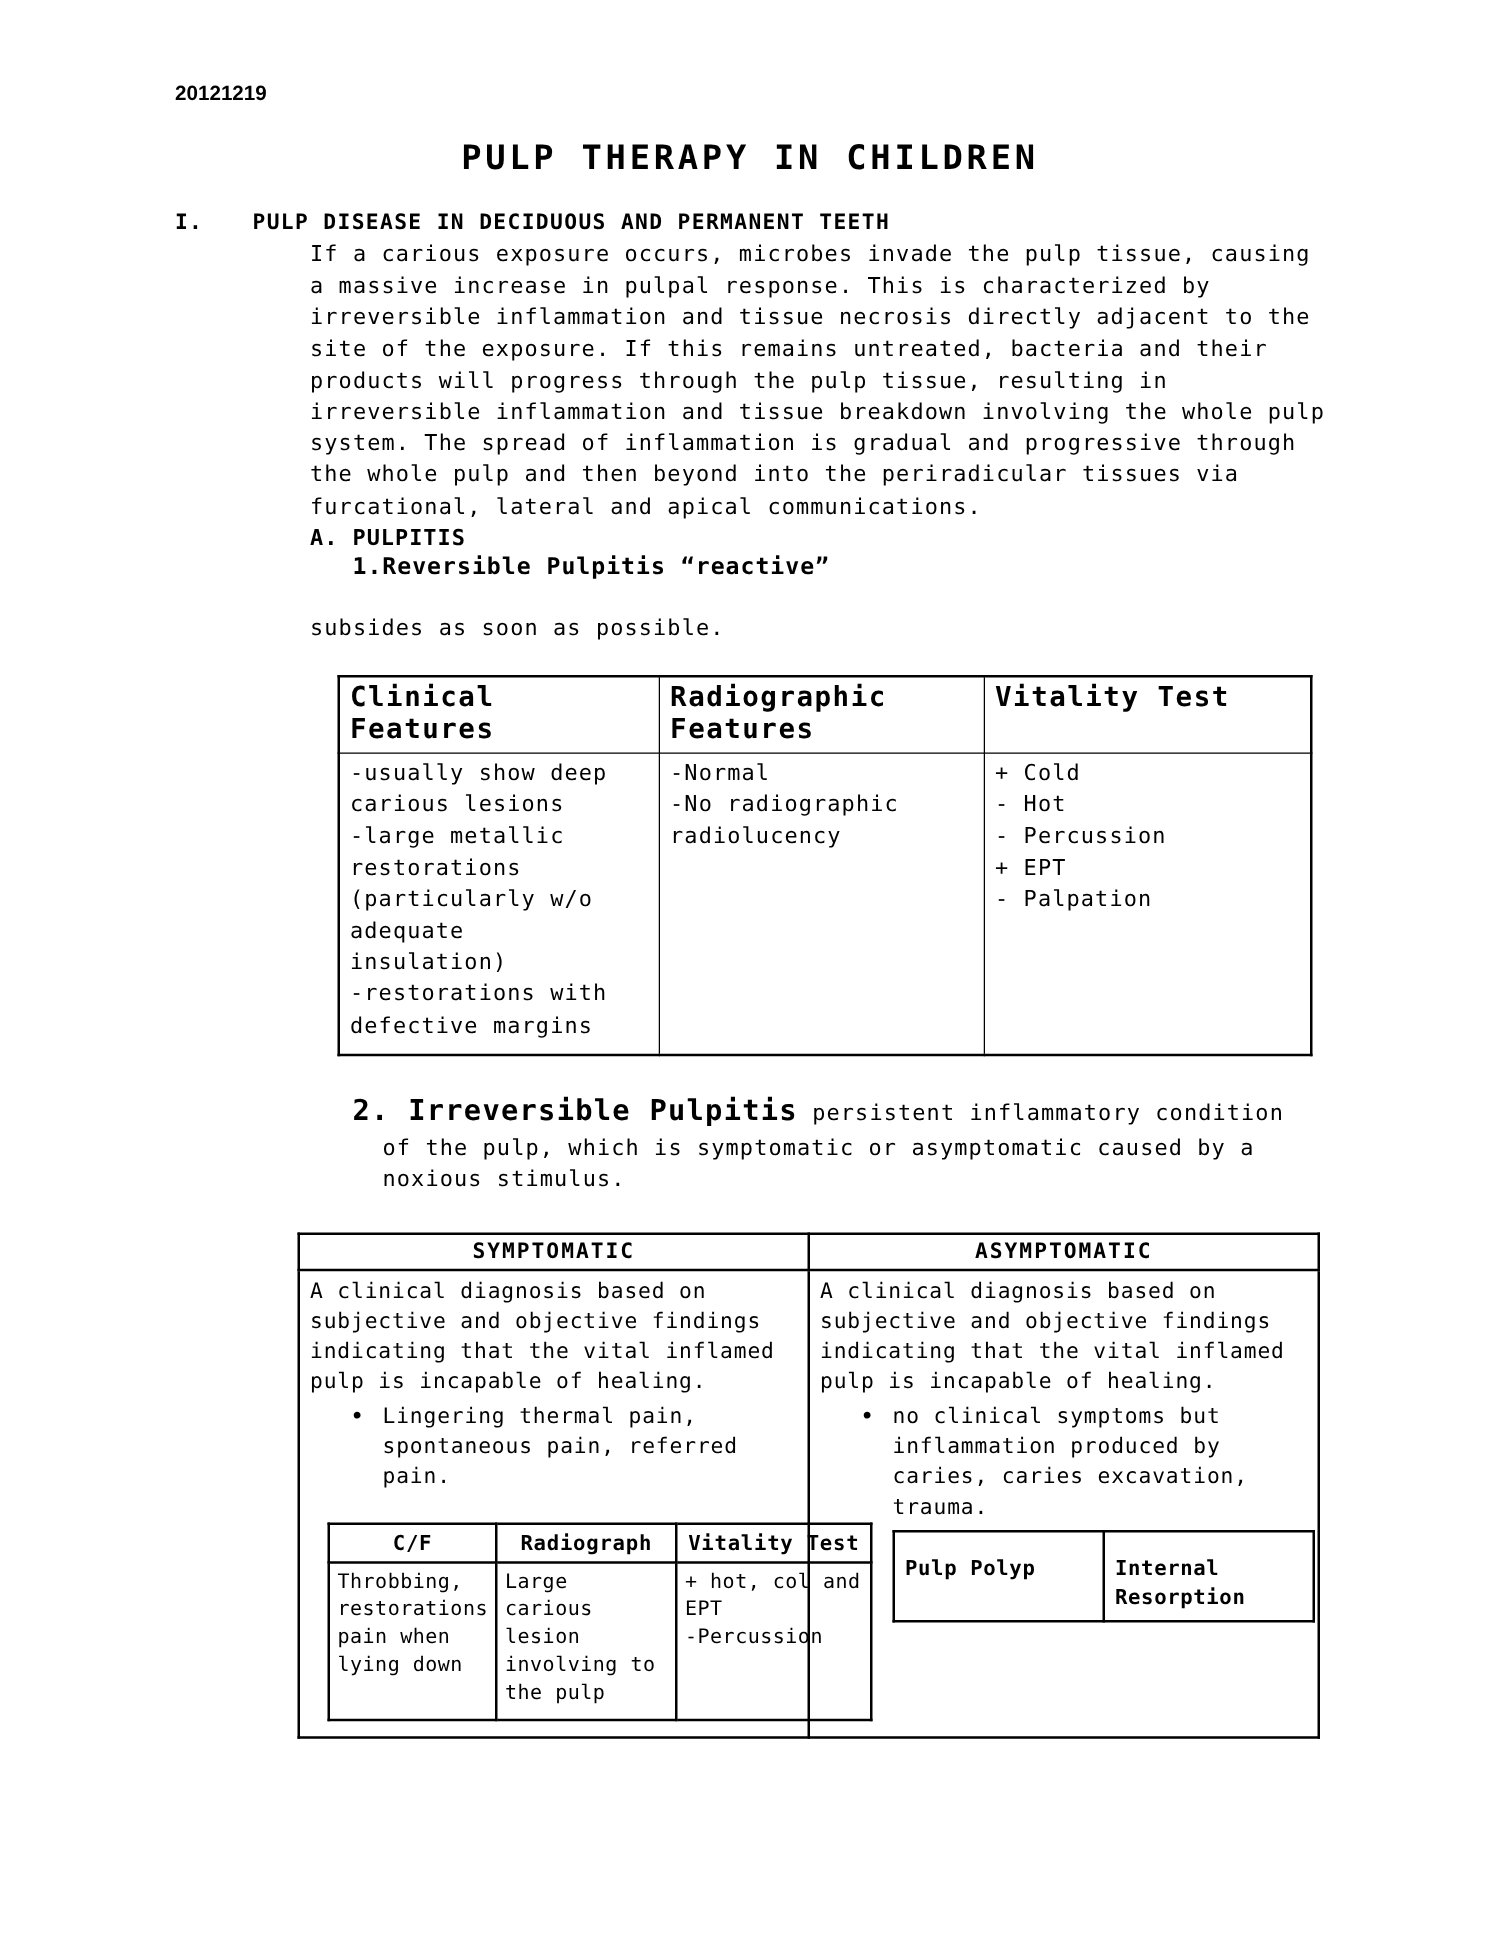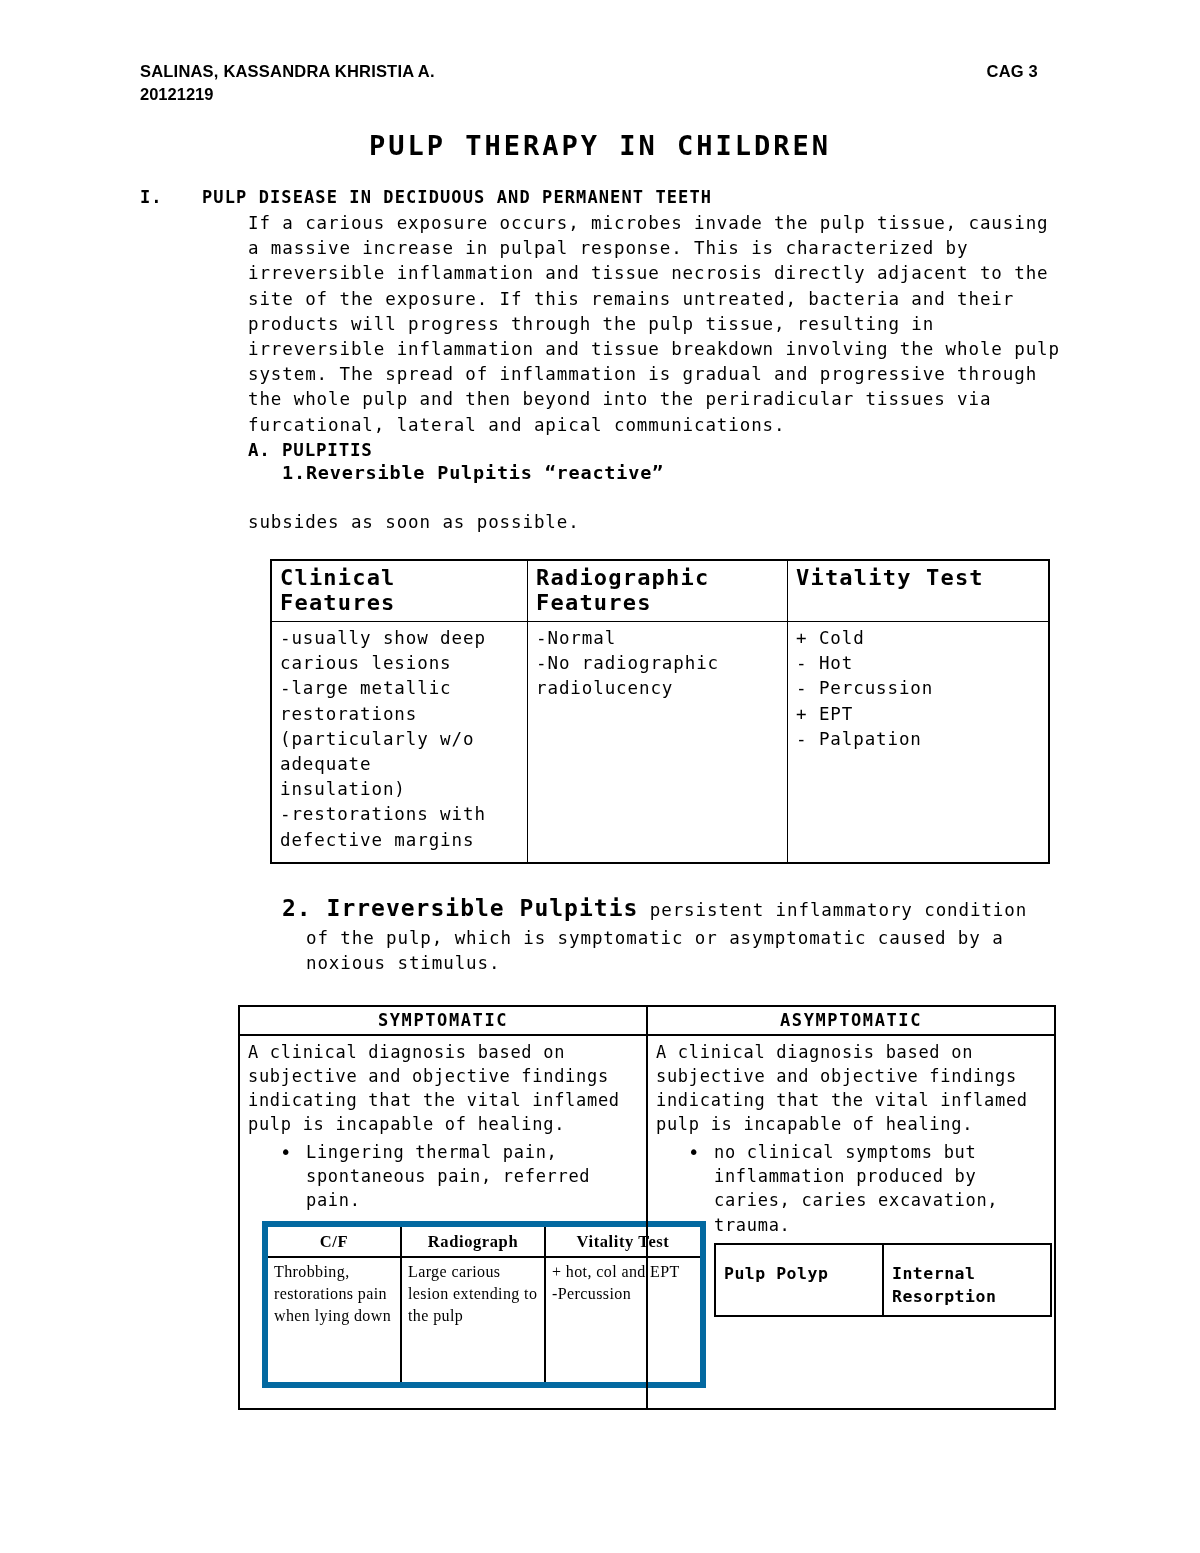--- a/index.html
+++ b/index.html
@@ -200,26 +200,25 @@
   .bullet-list li::before {
     content: "\2022";
     position: absolute;
     left: -26px;
     top: -1px;
     font-size: 19px;
   }
 
   
   .tbl-inner {
-    margin-top: 8px;
+    margin-top: 24px;
     margin-left: 14px;
     width: 400px;
-    border: 6px solid #0369a1;
+    border: 2px solid #0369a1;
     table-layout: fixed;
-    font-family: Liberation Serif, serif;
   }
   .tbl-inner th, .tbl-inner td {
     border: 2px solid #000;
     vertical-align: top;
     padding: 3px 6px;
     font-size: 16px;
     line-height: 1.4;
     letter-spacing: 0.4px;
   }
   .tbl-inner th {
@@ -254,24 +253,20 @@
 
   .cell-asym { height: 360px; }
   .cell-sym { height: 360px; }
 </style>
 </head>
 <body>
 
 <div class="page">
   <div class="content">
 
-    <div class="doc-header">
-      <span class="name">SALINAS, KASSANDRA KHRISTIA A.</span>
-      <span class="course">CAG 3</span>
-    </div>
     <div class="doc-subheader">20121219</div>
 
     <div class="doc-title">PULP THERAPY IN CHILDREN</div>
 
     <div class="sec-row">
       <div class="sec-num">I.</div>
       <div class="sec-title">PULP DISEASE IN DECIDUOUS AND PERMANENT TEETH</div>
     </div>
 
     <div class="body-para">If a carious exposure occurs, microbes invade the pulp tissue, causing a massive increase in pulpal response. This is characterized by irreversible inflammation and tissue necrosis directly adjacent to the site of the exposure. If this remains untreated, bacteria and their products will progress through the pulp tissue, resulting in irreversible inflammation and tissue breakdown involving the whole pulp system. The spread of inflammation is gradual and progressive through the whole pulp and then beyond into the periradicular tissues via furcational, lateral and apical communications.</div>
@@ -331,21 +326,21 @@
               <thead>
                 <tr>
                   <th class="ic1">C/F</th>
                   <th class="ic2">Radiograph</th>
                   <th class="ic3">Vitality Test</th>
                 </tr>
               </thead>
               <tbody>
                 <tr>
                   <td>Throbbing, restorations pain when lying down</td>
-                  <td>Large carious lesion extending to the pulp</td>
+                  <td>Large carious lesion involving to the pulp</td>
                   <td style="white-space:pre-line">+ hot, col and EPT
 -Percussion</td>
                 </tr>
               </tbody>
             </table>
           </td>
           <td class="cell-asym">
             <div>A clinical diagnosis based on subjective and objective findings indicating that the vital inflamed pulp is incapable of healing.</div>
             <ul class="bullet-list">
               <li>no clinical symptoms but inflammation produced by caries, caries excavation, trauma.</li>

